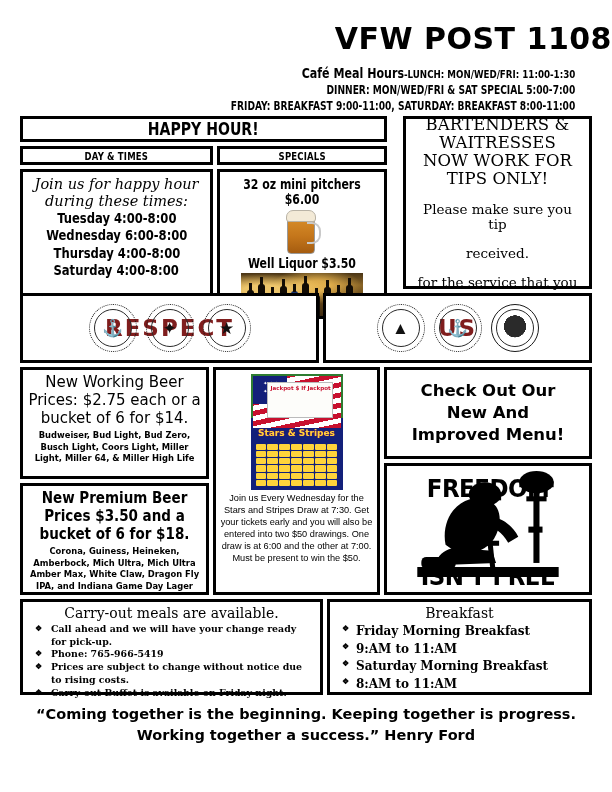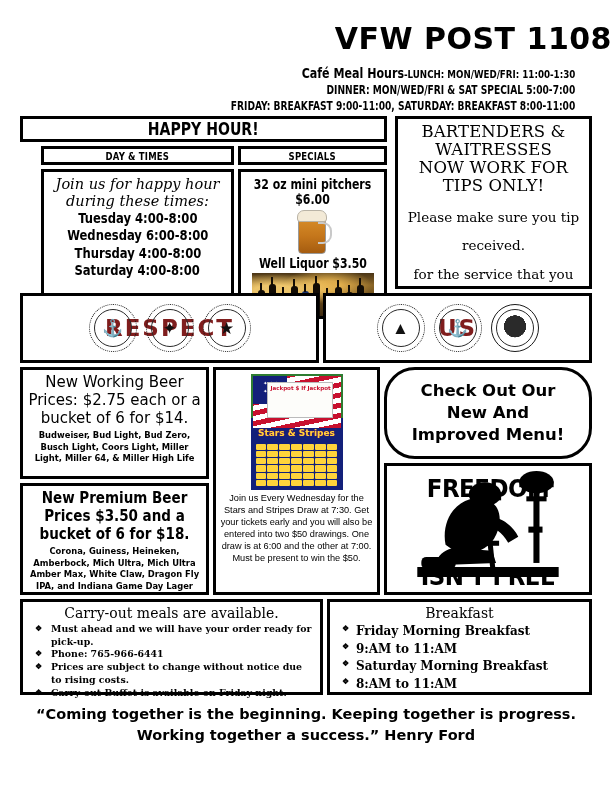--- a/index.html
+++ b/index.html
@@ -52,21 +52,21 @@
   }
 
   
   .sec1 {
     position: absolute;
     left: 20px;
     top: 116px;
     width: 572px;
     height: 173px;
     display: flex;
-    gap: 8px;
+    gap: 16px;
   }
   .hh-left {
     width: 367px;
     display: flex;
     flex-direction: column;
     gap: 4px;
   }
   .hh-banner {
     height: 30px;
     display: flex;
@@ -75,21 +75,20 @@
     font-family: "DejaVu Sans Condensed", "Liberation Sans", sans-serif;
     font-size: 17px;
     font-weight: bold;
     transform: none;
   }
   .hh-banner span { transform: scaleX(0.92); display:inline-block; }
   .hh-cols {
     flex: 1;
     display: flex;
     gap: 4px;
-    margin-left: 21px;
   }
   .hh-col {
     flex: 1;
     display: flex;
     flex-direction: column;
     gap: 4px;
     min-width: 0;
   }
   .hh-col.left  { flex: 0 0 193px; }
   .hh-col.right { flex: 1; }
@@ -360,21 +359,20 @@
     font-size: 9.2px;
     line-height: 1.3;
   }
 
   .menu-box {
     height: 92px;
     display: flex;
     align-items: center;
     justify-content: center;
     text-align: center;
-    border-radius: 31px;
   }
   .menu-text {
     font-family: "DejaVu Sans", sans-serif;
     font-weight: bold;
     font-size: 16.5px;
     line-height: 1.34;
   }
   .freedom-box {
     flex: 1;
     position: relative;
@@ -674,22 +672,22 @@
     </div>
   </div>
 
 </div>
 
 <div class="sec4">
 
   <div class="bx carry">
     <div class="sub-title">Carry-out meals are available.</div>
     <ul class="bullets">
-      <li>Must ahead and we will have your order ready for pick-up.</li>
-      <li>Phone:  765-966-6441</li>
+      <li>Call ahead and we will have your change ready for pick-up.</li>
+      <li>Phone:  765-966-5419</li>
       <li>Prices are subject to change without notice due to rising costs.</li>
       <li>Carry-out Buffet is available on Friday night.</li>
     </ul>
   </div>
 
   <div class="bx brk">
     <div class="sub-title">Breakfast</div>
     <ul class="bullets">
       <li>Friday Morning Breakfast</li>
       <li>9:AM to 11:AM</li>

